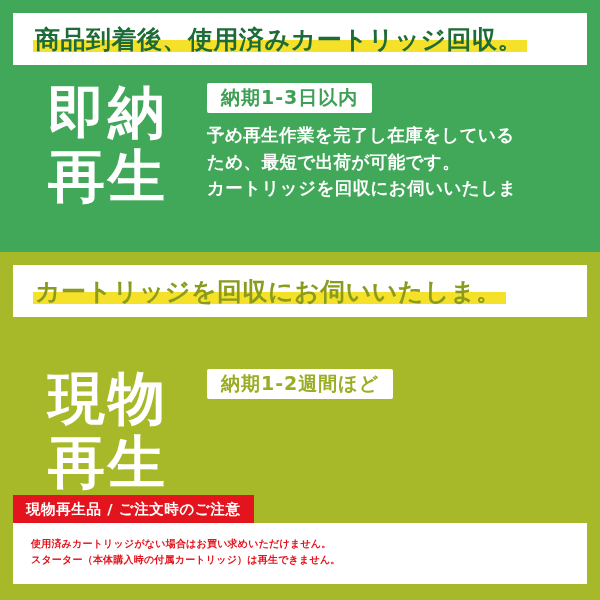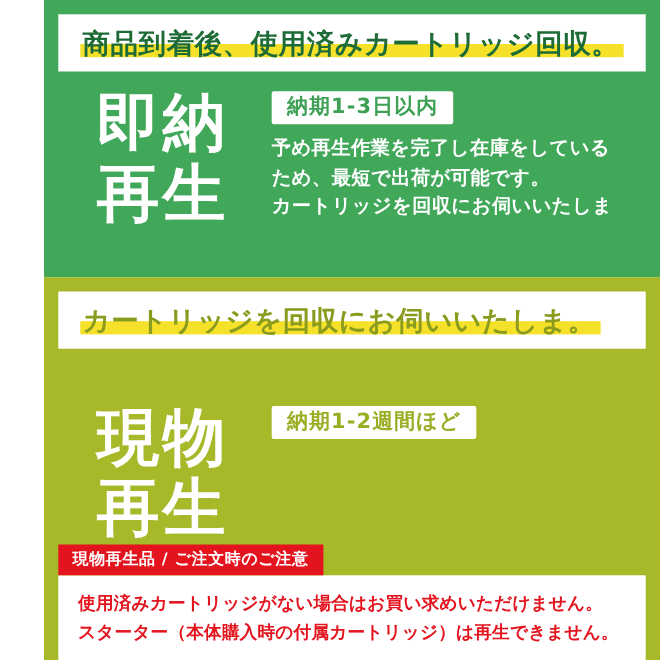--- a/index.html
+++ b/index.html
@@ -12,21 +12,20 @@
     font-family: "DejaVu Sans", "Liberation Sans", sans-serif;
     background: #ffffff;
     overflow: hidden;
   }
 
   .poster {
     position: relative;
     width: 600px;
     height: 548px;
     box-sizing: border-box;
-    padding-left: 40px;
   }
 
   
   .section {
     position: relative;
     box-sizing: border-box;
     width: 100%;
     overflow: hidden;
   }
   .section-sokunou {
@@ -146,21 +145,21 @@
     padding: 7px 13px 7px 13px;
   }
   .notice-body {
     background: #ffffff;
     padding: 13px 18px 15px 18px;
     box-sizing: border-box;
   }
   .notice-body .nb-line {
     display: block;
     color: #e3141e;
-    font-size: 16px;
+    font-size: 10px;
     font-weight: bold;
     line-height: 1.62;
     letter-spacing: 0.2px;
     white-space: nowrap;
   }
 </style>
 </head>
 <body>
 
 <div class="poster">

